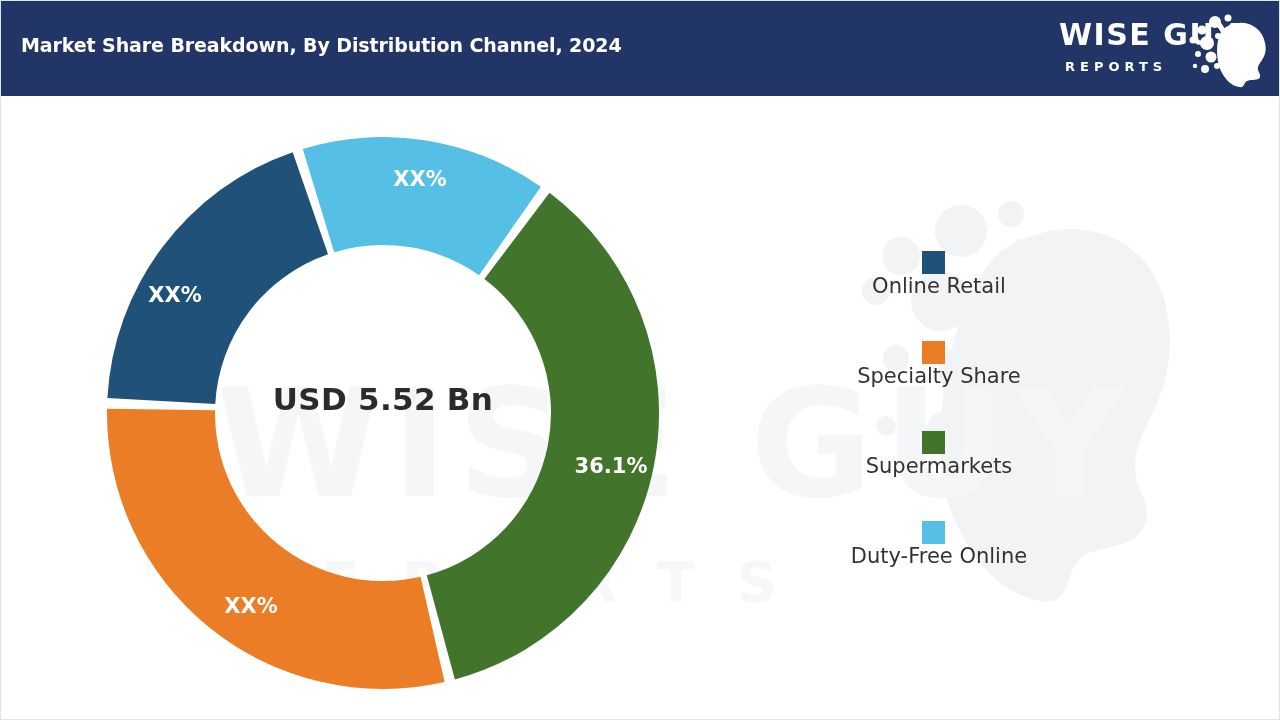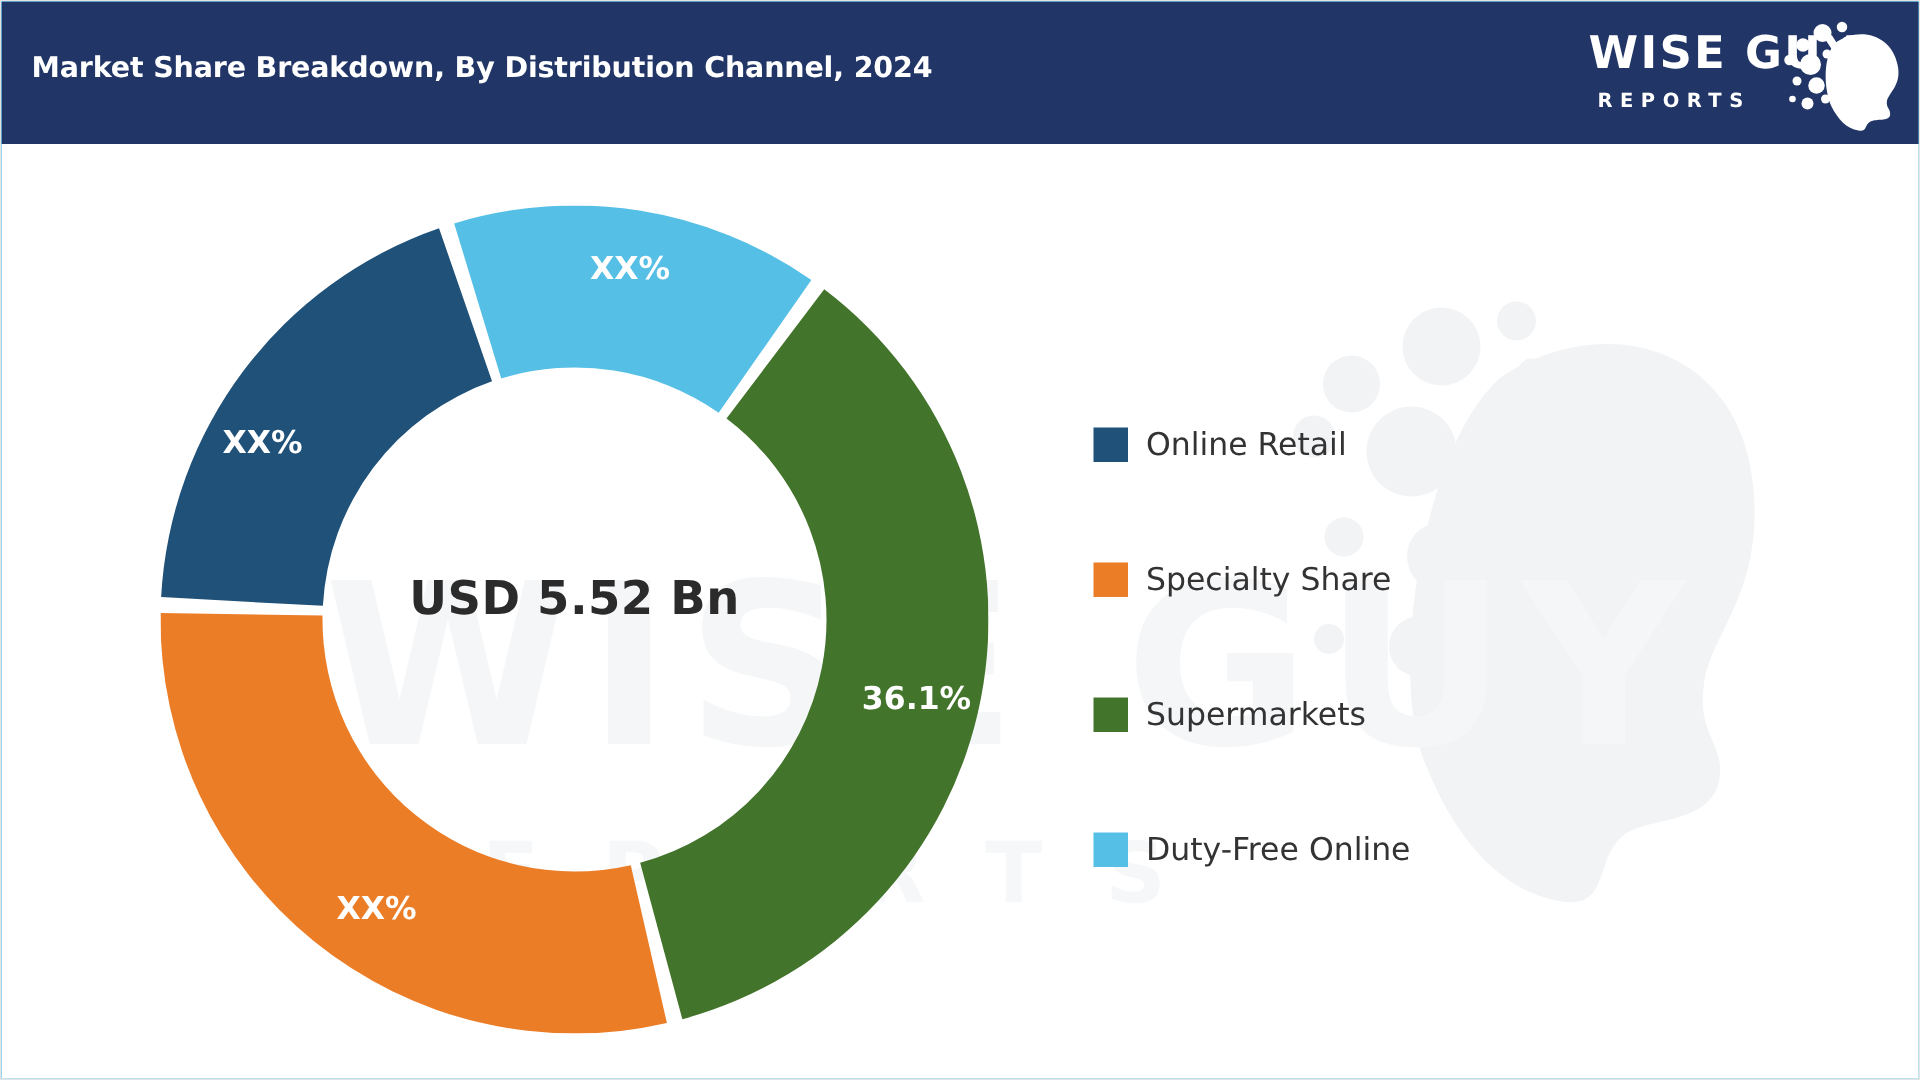--- a/index.html
+++ b/index.html
@@ -10,21 +10,21 @@
     width: 1280px;
     height: 720px;
     overflow: hidden;
     background: #ffffff;
     font-family: "DejaVu Sans", sans-serif;
   }
   #page {
     position: relative;
     width: 1280px;
     height: 720px;
-    background: #0ea5e9;
+    background: #a21caf;
     box-sizing: border-box;
     border: 1px solid #e3e3e3;
     overflow: hidden;
   }
 
   
   #header-bar {
     position: absolute;
     left: 0; top: 0;
     width: 1280px;
@@ -102,20 +102,21 @@
   #legend {
     position: absolute;
     left: 728px;
     top: 155px;
     width: 420px;
   }
   .legend-item {
     display: flex;
     align-items: center;
     height: 90px;
+    flex-direction: column;
   }
   .legend-swatch {
     width: 23px;
     height: 23px;
     flex: 0 0 23px;
     margin-right: 12px;
   }
   .legend-label {
     font-size: 21px;
     color: #333333;

